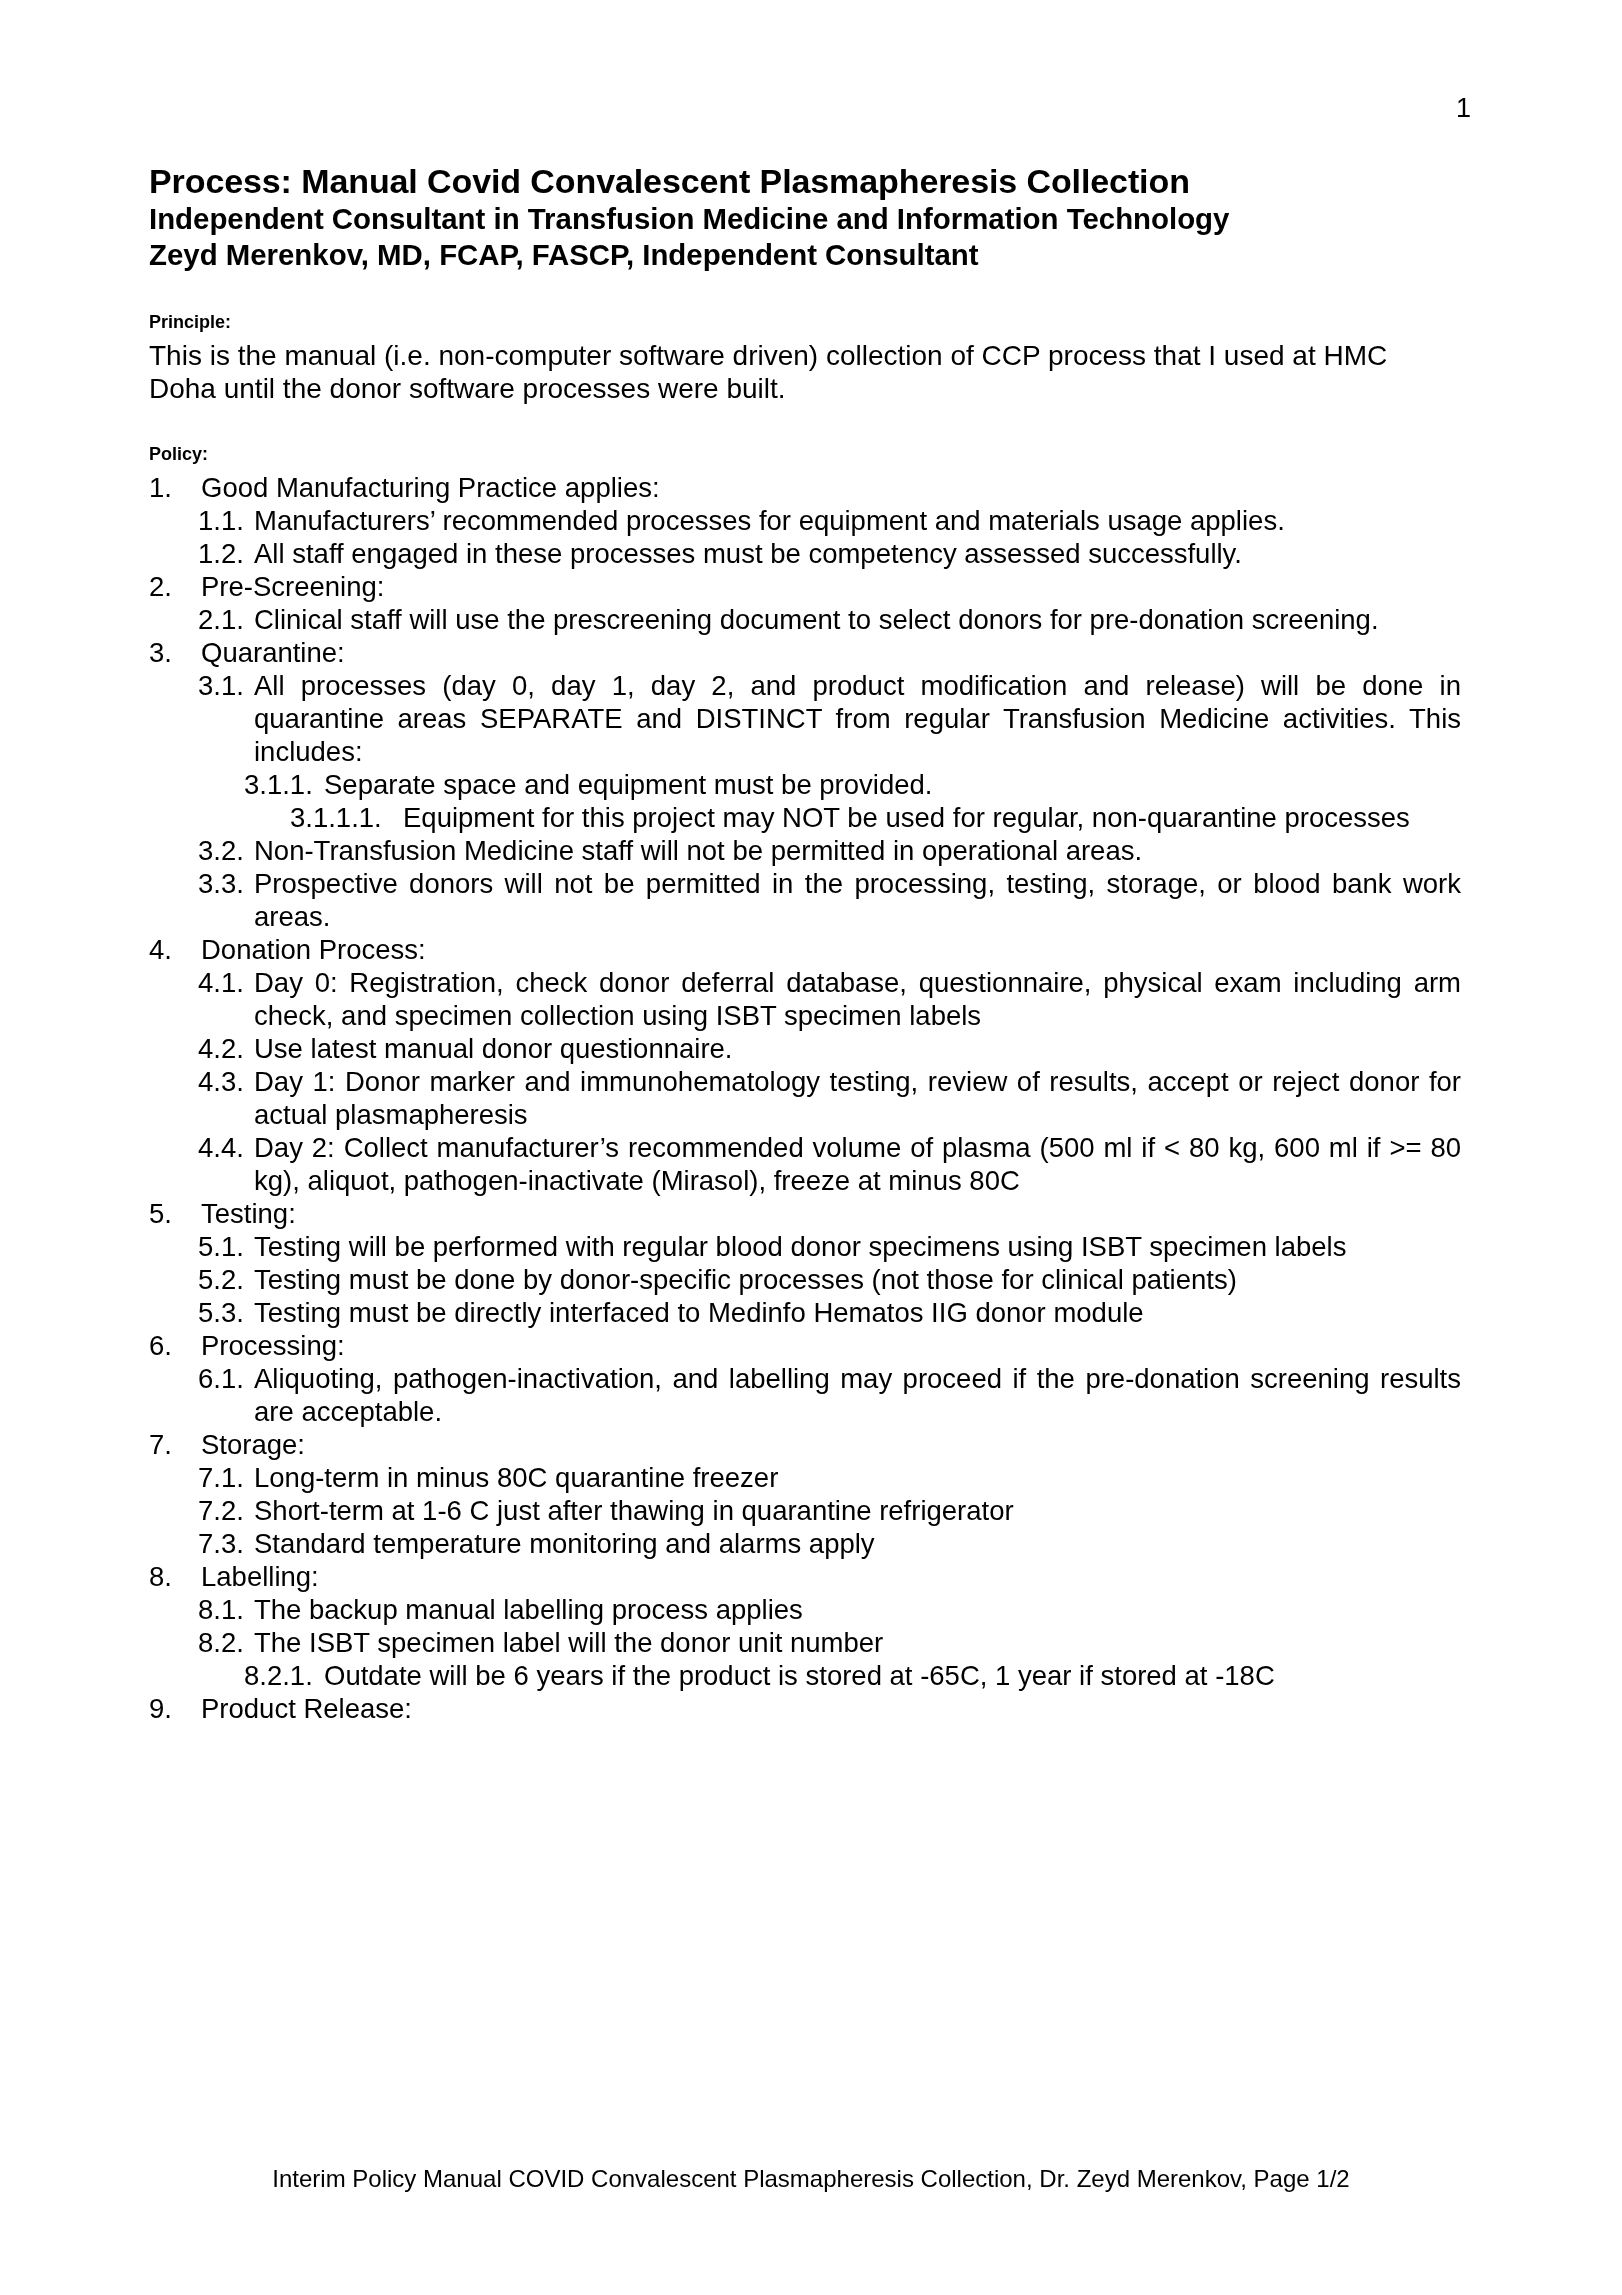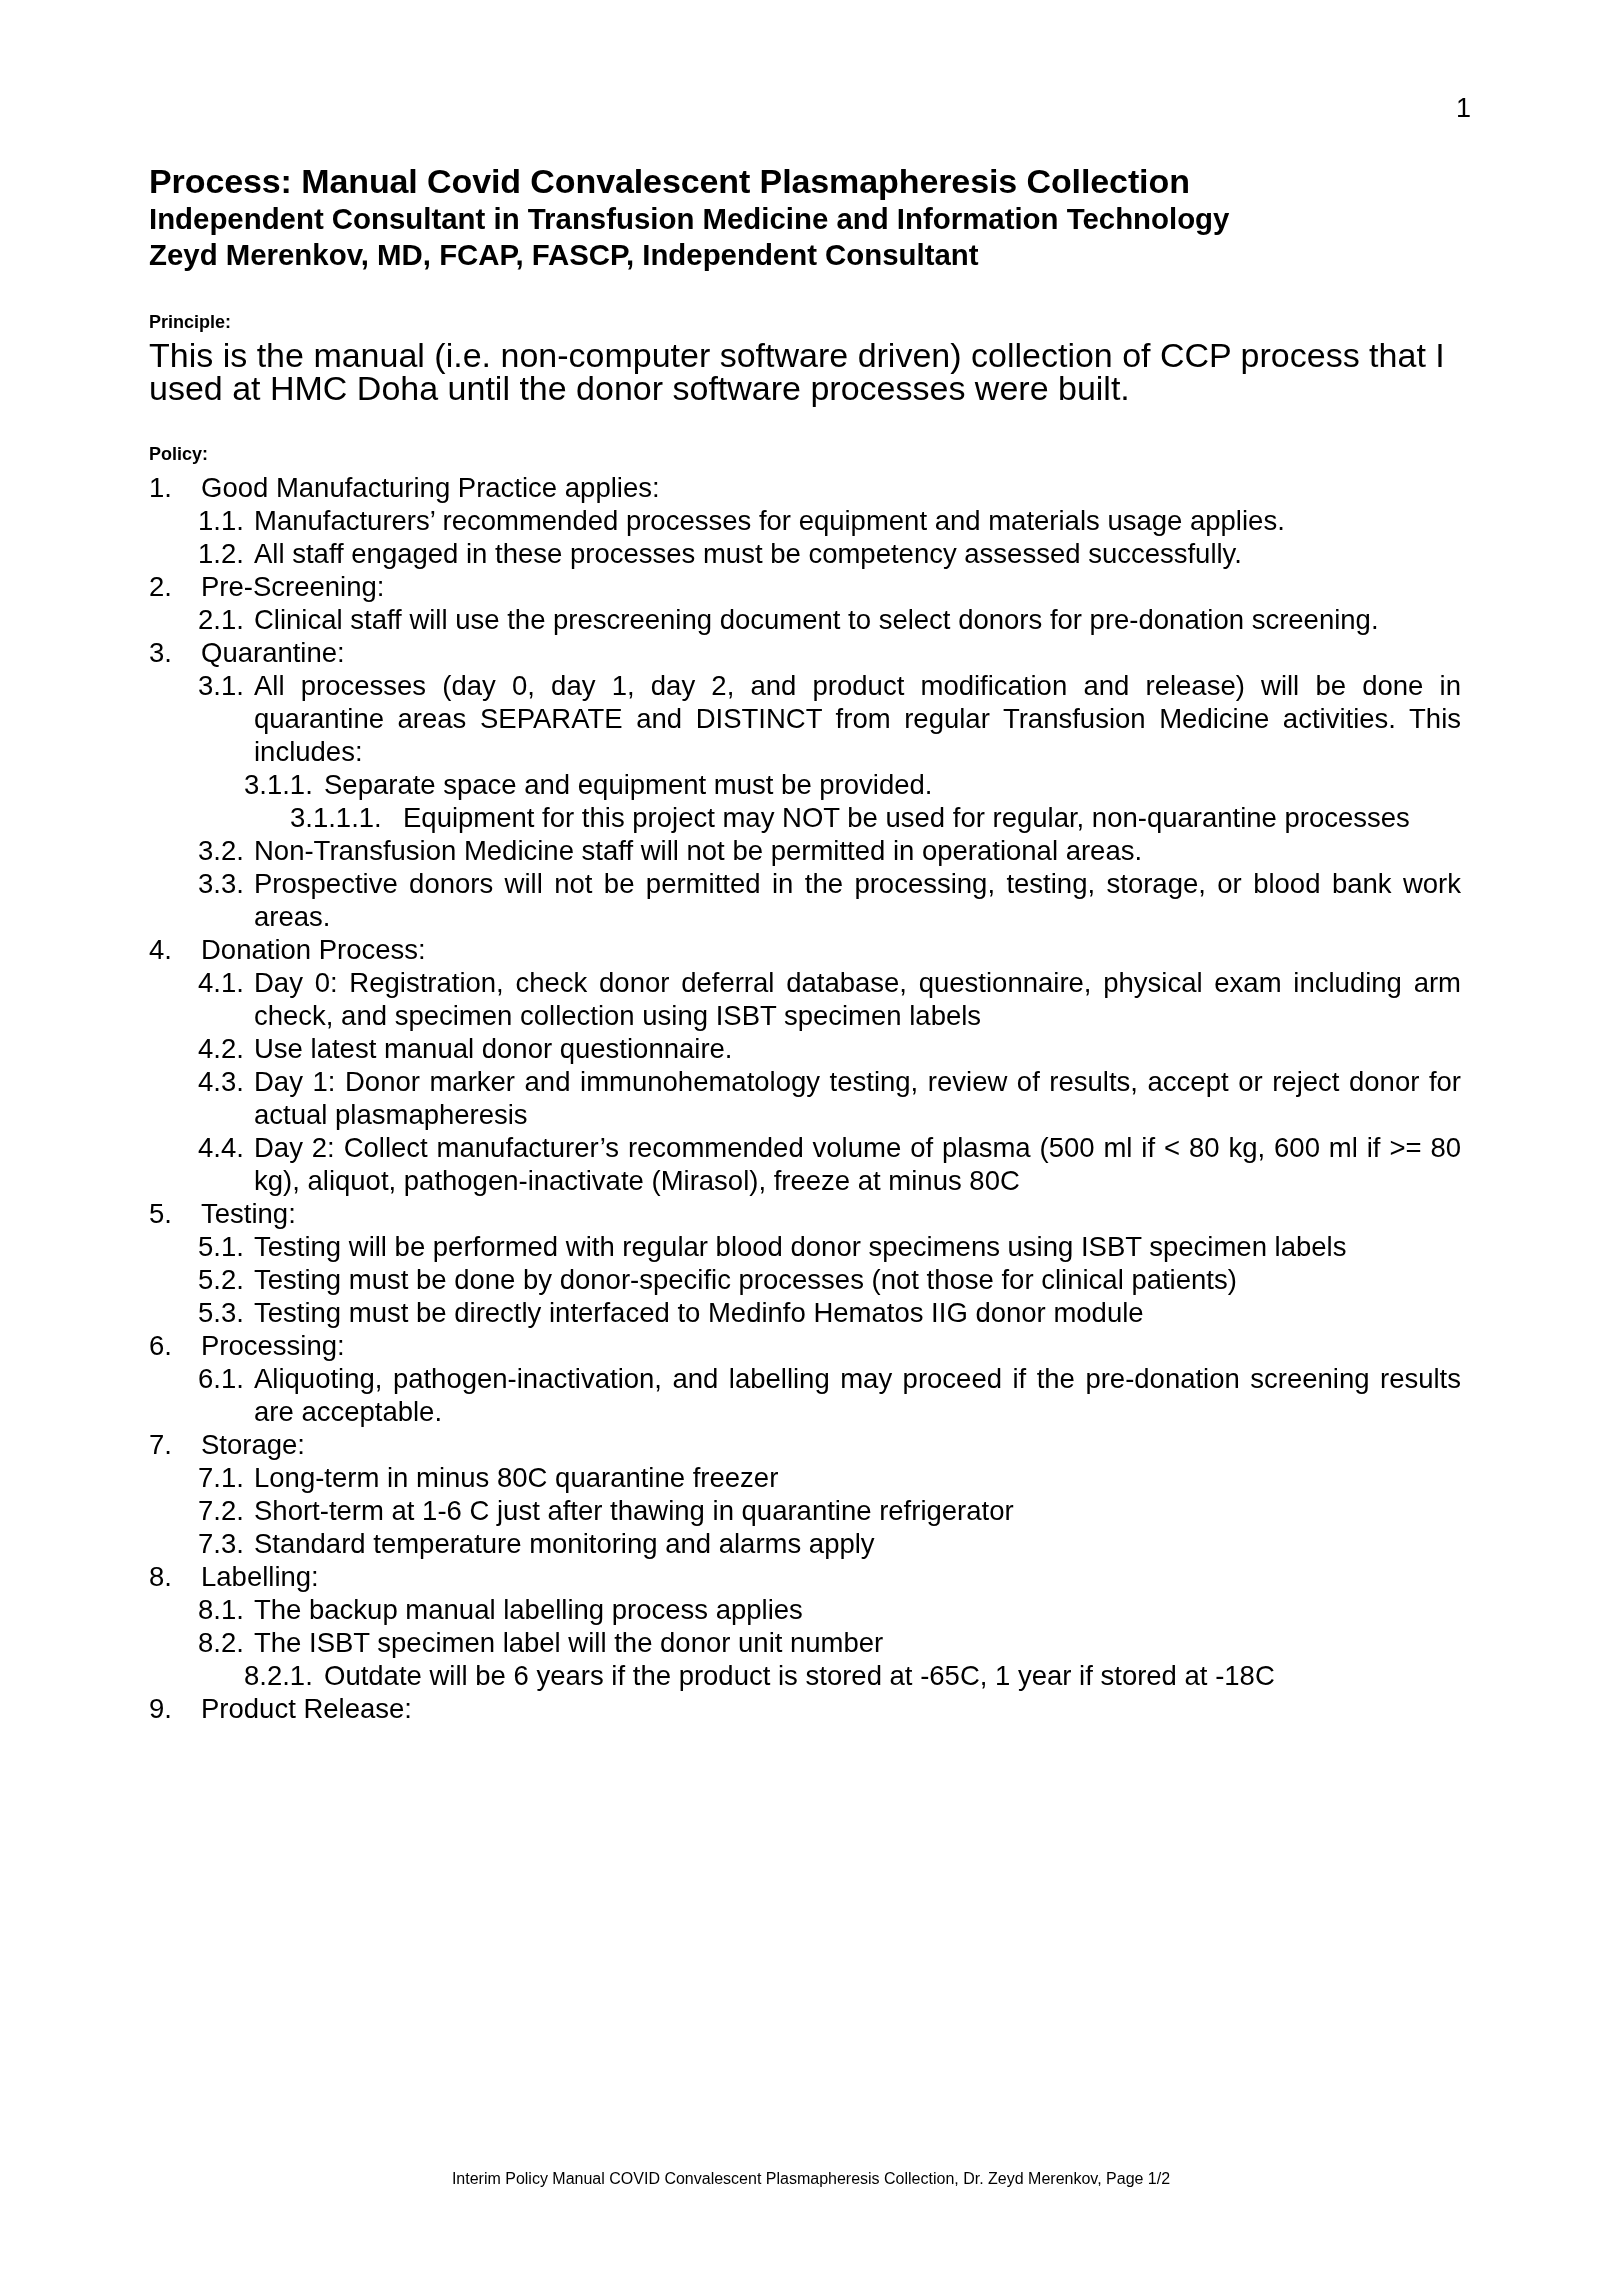--- a/index.html
+++ b/index.html
@@ -54,21 +54,21 @@
   }
 
   
   .section-heading {
     font-size: 18px;
     font-weight: bold;
     line-height: 33px;
     margin: 0;
   }
   .body-text {
-    font-size: 34px;
+    font-size: 28px;
     line-height: 33px;
     margin: 0;
     text-align: left;
   }
   .spacer-line { height: 33px; }
 
   
   .li {
     display: flex;
     font-size: 27.5px;
@@ -100,21 +100,21 @@
   .lvl4            { margin-left: 141px; }
   .lvl4 .num       { width: 113px; }
 
   
   .footer {
     position: absolute;
     left: 0;
     right: 0;
     top: 2166px;
     text-align: center;
-    font-size: 16px;
+    font-size: 24px;
     line-height: 25px;
   }
 </style>
 </head>
 <body>
 
 <div class="page">
 
   <div class="page-number">1</div>
 

